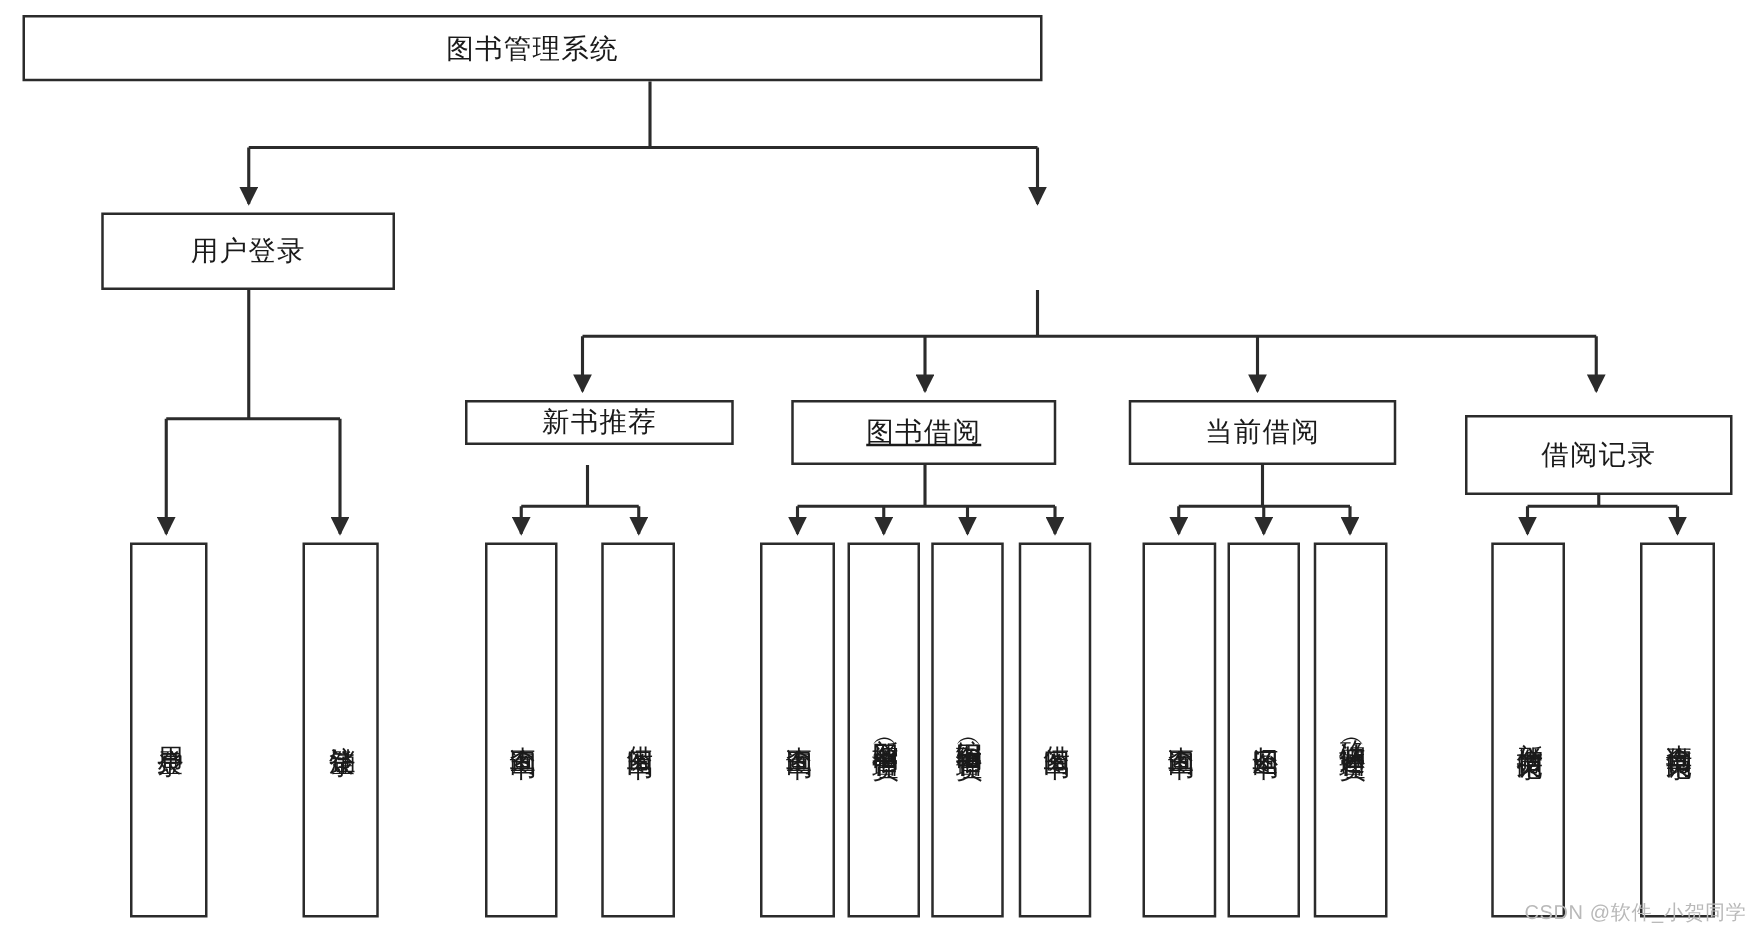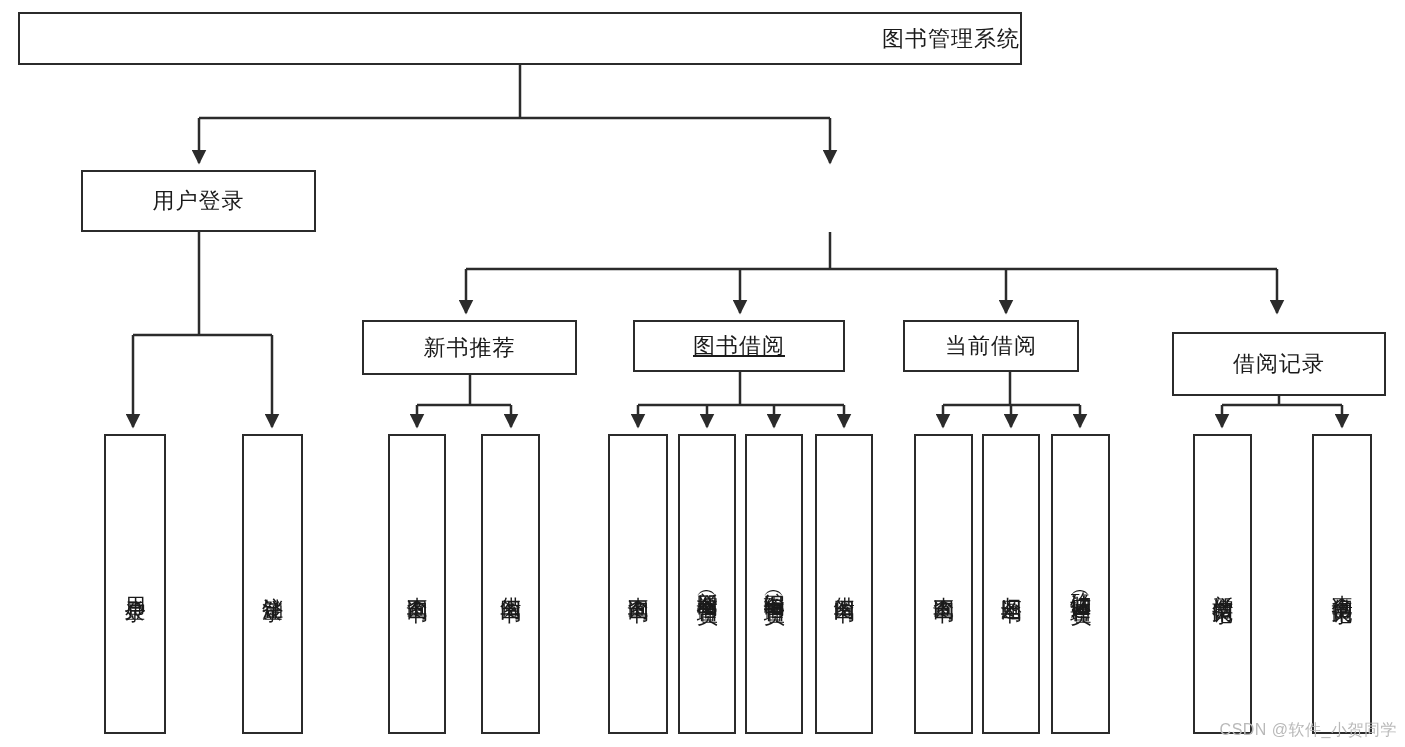--- a/index.html
+++ b/index.html
@@ -116,38 +116,38 @@
       <path d="M 1011 405 L 1011 427" marker-end="url(#arrow)"></path>
       <path d="M 1080 405 L 1080 427" marker-end="url(#arrow)"></path>
 
       <path d="M 1279 372 L 1279 405"></path>
       <path d="M 1222 405 L 1342 405"></path>
       <path d="M 1222 405 L 1222 427" marker-end="url(#arrow)"></path>
       <path d="M 1342 405 L 1342 427" marker-end="url(#arrow)"></path>
     </g>
   </svg>
 
-  <div class="node h" style="left:18px; top:12px; width:1004px; height:53px;justify-content:flex-end;">
+  <div class="node h" style="left:18px; top:12px; width:816px; height:53px;">
     <span>图书管理系统</span>
   </div>
 
   <div class="node h" style="left:81px; top:170px; width:235px; height:62px;">
     <span>用户登录</span>
   </div>
 
 
-  <div class="node h" style="left:362px; top:320px; width:215px; height:55px;text-align:center;">
+  <div class="node h" style="left:372px; top:320px; width:215px; height:36px;text-align:center;">
     <span>新书推荐</span>
   </div>
 
   <div class="node h" style="left:633px; top:320px; width:212px; height:52px;text-decoration:underline;">
     <span>图书借阅</span>
   </div>
 
-  <div class="node h" style="left:903px; top:320px; width:176px; height:52px;font-family:Liberation Serif, serif;">
+  <div class="node h" style="left:903px; top:320px; width:214px; height:52px;font-family:Liberation Serif, serif;">
     <span>当前借阅</span>
   </div>
 
   <div class="node h" style="left:1172px; top:332px; width:214px; height:64px;">
     <span>借阅记录</span>
   </div>
 
   <div class="node v" style="left:104px; top:434px; width:62px; height:300px;">
     <span class="vtext">用户登录</span>
   </div>

